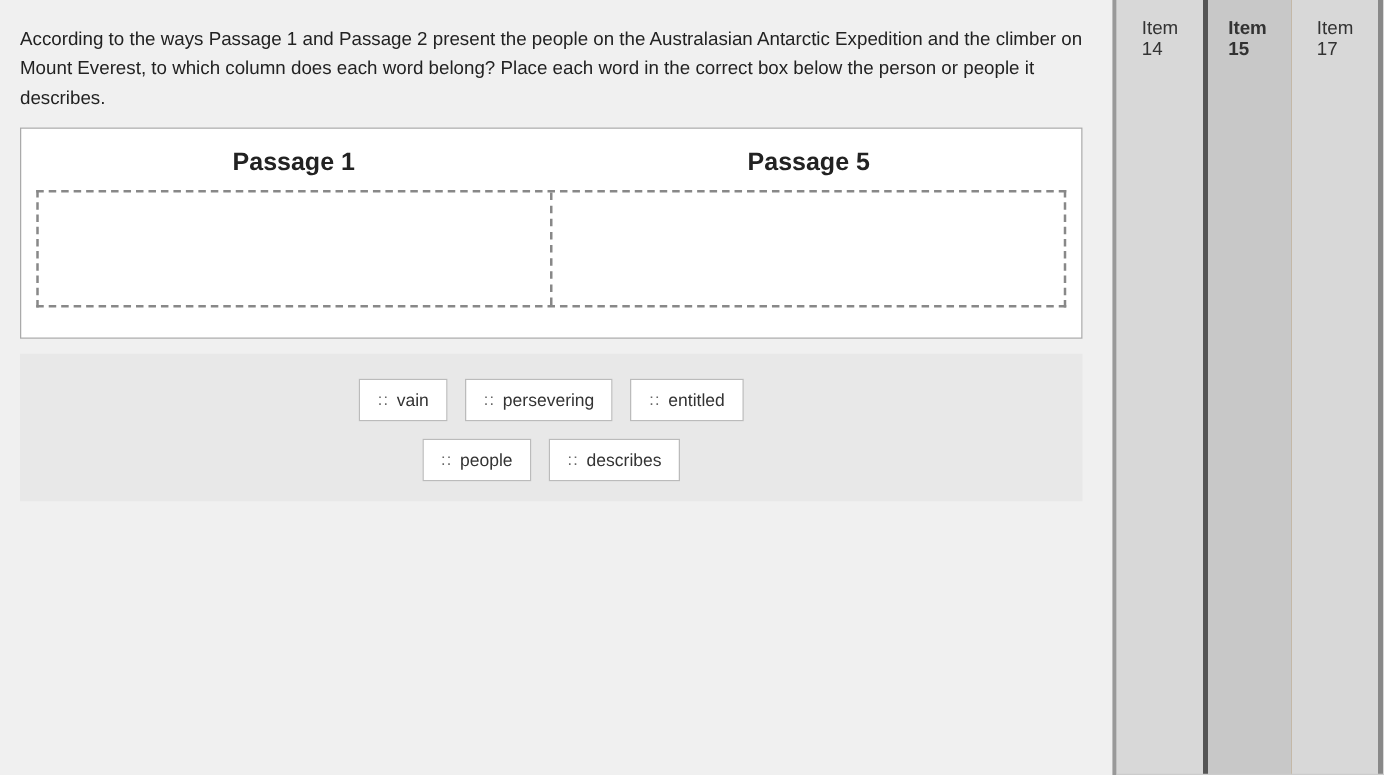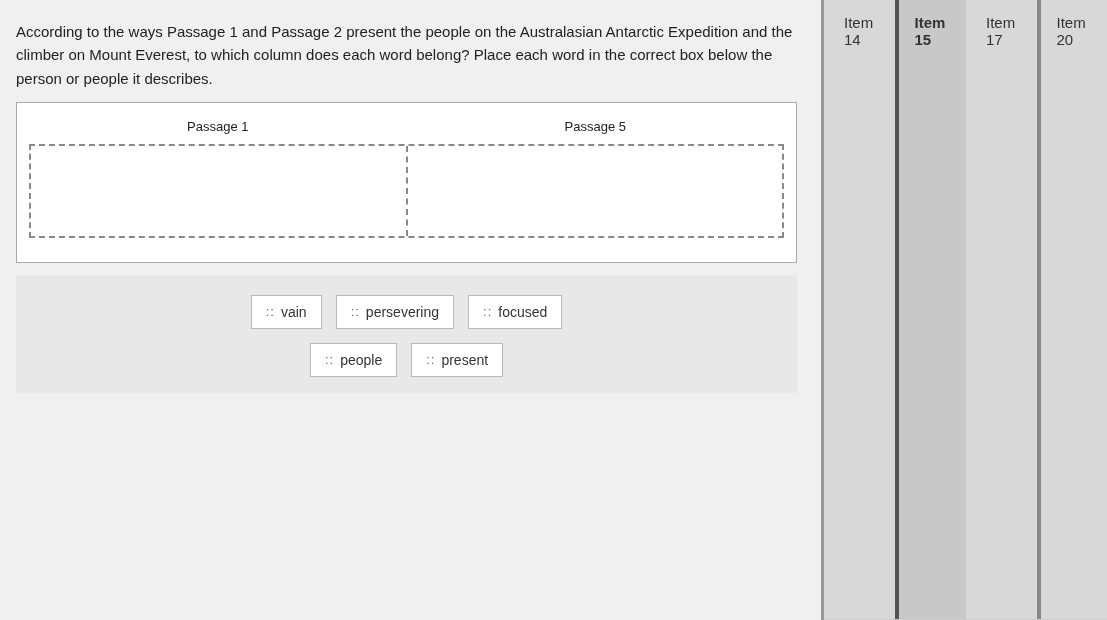--- a/index.html
+++ b/index.html
@@ -7,21 +7,21 @@
       font-family: Arial, sans-serif;
       font-size: 15px;
       background: #d0d0d0;
       width: 1107px;
       height: 620px;
       display: flex;
       overflow: hidden;
     }
 
     .left-panel {
-      width: 821px;
+      width: 890px;
       background: #f0f0f0;
       padding: 20px 24px 16px 16px;
       display: flex;
       flex-direction: column;
       gap: 12px;
     }
 
     .question-text {
       font-size: 15px;
       line-height: 1.55;
@@ -37,22 +37,22 @@
       gap: 0;
     }
 
     .columns-header {
       display: flex;
       justify-content: space-around;
       padding-bottom: 10px;
     }
 
     .column-title {
-      font-weight: normal;
-      font-size: 13px;
+      font-weight: bold;
+      font-size: 20px;
       color: #222;
     }
 
     .drop-zones {
       display: flex;
       gap: 0;
       border: 2px dashed #888;
       min-height: 90px;
     }
 
@@ -167,31 +167,31 @@
       <div class="word-chip">
         <span class="drag-icon">::</span>
         <span>vain</span>
       </div>
       <div class="word-chip">
         <span class="drag-icon">::</span>
         <span>persevering</span>
       </div>
       <div class="word-chip">
         <span class="drag-icon">::</span>
-        <span>focused</span>
+        <span>entitled</span>
       </div>
     </div>
     <div class="word-row">
       <div class="word-chip">
         <span class="drag-icon">::</span>
         <span>people</span>
       </div>
       <div class="word-chip">
         <span class="drag-icon">::</span>
-        <span>present</span>
+        <span>describes</span>
       </div>
     </div>
   </div>
 </div>
 
 <div class="right-panel">
   <div class="nav-item">
     <span>Item 14</span>
   </div>
   <div class="nav-item active">

